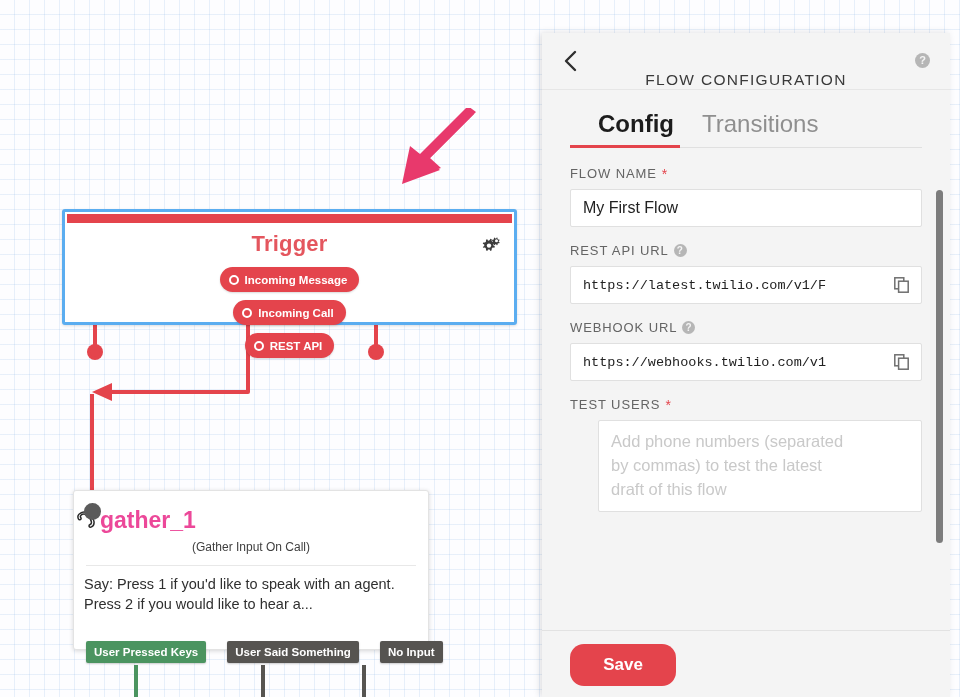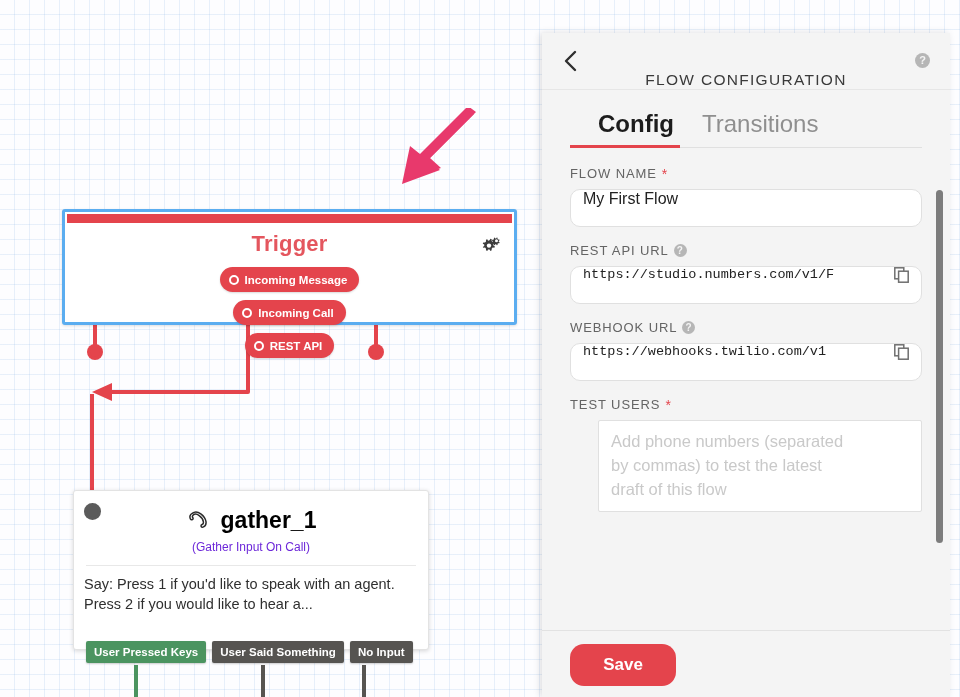--- a/index.html
+++ b/index.html
@@ -124,49 +124,47 @@
     width: 17px; height: 17px;
     border-radius: 50%;
     background: #5b5b5b;
     border: 3px solid rgba(90,90,90,0.22);
     box-sizing: border-box;
     cursor: pointer;
   }
   #gather-widget .g-title {
     display: flex;
     align-items: center;
-    justify-content: center;
-    gap: 9px;
     padding-top: 16px;
     font-size: 23px;
     font-weight: bold;
-    color: #000000;
+    color: #ec4899;
   }
   #gather-widget .g-sub {
     text-align: center;
-    color: #6d28d9;
+    color: #404040;
     font-size: 12px;
     margin-top: 6px;
   }
   #gather-widget .g-div {
     height: 1px;
     background: #e8e8e8;
     margin: 11px 12px 0 12px;
   }
   #gather-widget .g-body {
     padding: 9px 22px 0 10px;
     font-size: 14.5px;
     color: #2f2f2f;
     line-height: 1.35;
   }
   .outcome-row {
     position: absolute;
     left: 13px; top: 151px;
     display: flex;
-    gap: 6px;
+    gap: 21px;
   }
   .outcome {
     color: #ffffff;
     font-size: 11.5px;
     font-weight: bold;
     padding: 5px 8px;
     border-radius: 2px;
     white-space: nowrap;
     cursor: pointer;
     box-shadow: 0 1px 2px rgba(0,0,0,0.2);
@@ -271,23 +269,24 @@
     color: #f4f4f4;
     font-size: 10px;
     font-weight: bold;
     line-height: 13px;
     text-align: center;
     cursor: pointer;
   }
   .fld {
     background: #ffffff;
     border: 1px solid #e0e0e0;
-    border-radius: 10px;
+    border-radius: 2px;
     height: 38px;
     display: flex;
+    align-items: center;
     padding: 0 12px;
     margin-bottom: 16px;
     box-sizing: border-box;
   }
   .fld .val {
     flex: 1;
     font-size: 16px;
     color: #222222;
     overflow: hidden;
     white-space: nowrap;
@@ -450,21 +449,21 @@
       </div>
       <div class="fld">
         <div class="val">My First Flow</div>
       </div>
 
       <div class="fld-label">
         <span>REST API URL</span>
         <span class="lbl-help">?</span>
       </div>
       <div class="fld mono">
-        <div class="val">https://studio.numbers.com/v1/F</div>
+        <div class="val">https://latest.twilio.com/v1/F</div>
         <svg class="copy-ic" viewBox="0 0 15 16">
           <rect x="0.8" y="0.8" width="9" height="11" fill="none" stroke="#6f6f6f" stroke-width="1.5"></rect>
           <rect x="4.6" y="4.2" width="9.6" height="11" fill="#ffffff" stroke="#6f6f6f" stroke-width="1.5"></rect>
         </svg>
       </div>
 
       <div class="fld-label">
         <span>WEBHOOK URL</span>
         <span class="lbl-help">?</span>
       </div>

